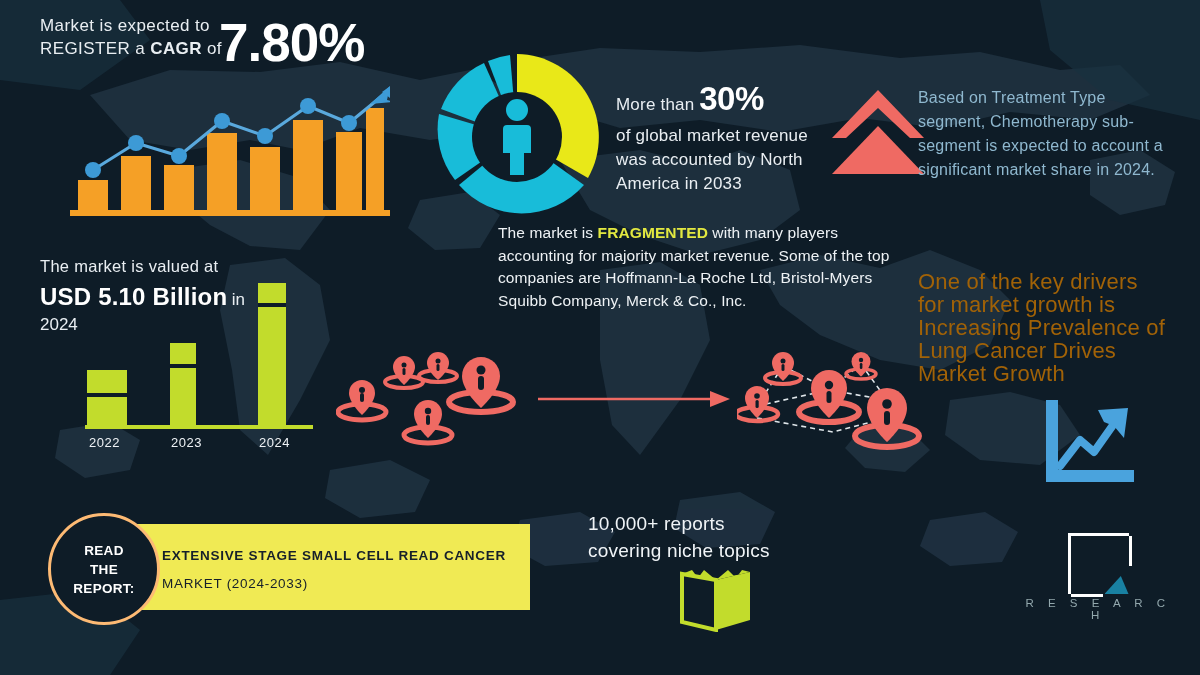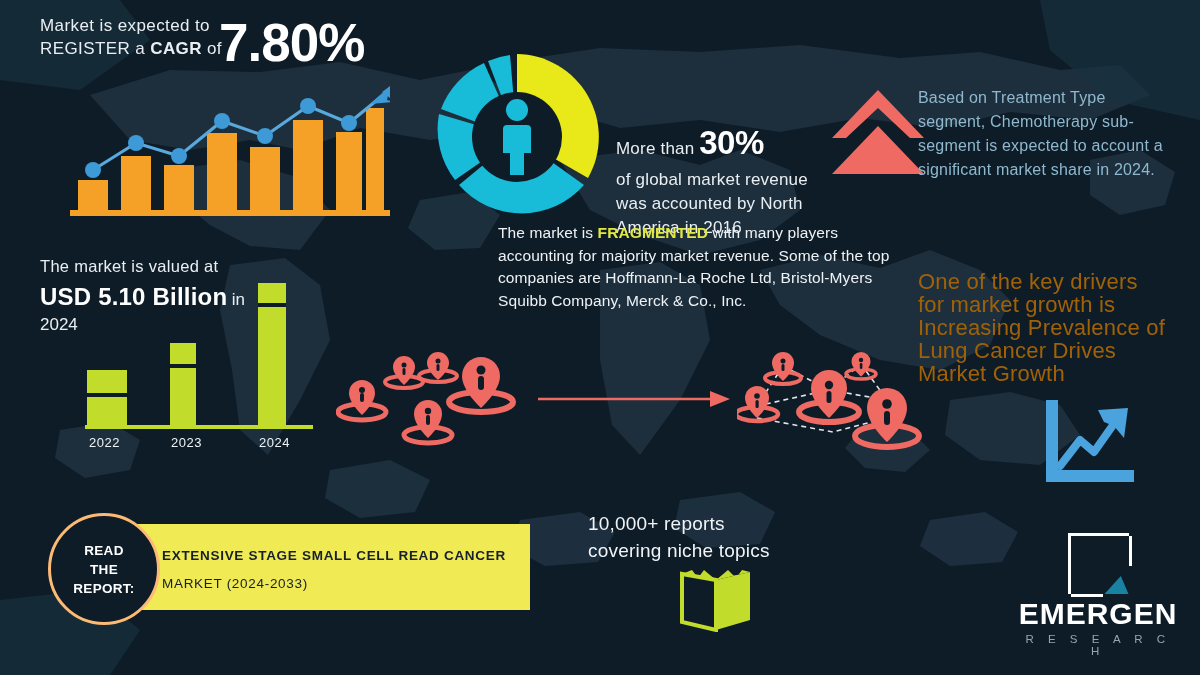--- a/index.html
+++ b/index.html
@@ -164,25 +164,25 @@
       <path d="M85 85 L9 57 A83 83 0 0 1 52 11 Z" fill="#18bcd9"></path>
       <path d="M85 85 L56 9 A83 83 0 0 1 78 3 Z" fill="#18bcd9"></path>
       <circle cx="85" cy="85" r="45" fill="#0e1c27"></circle>
       <g fill="#18bcd9">
         <circle cx="85" cy="58" r="11"></circle>
         <path d="M75 73 h20 a4 4 0 0 1 4 4 v24 h-7 v22 h-14 v-22 h-7 v-24 a4 4 0 0 1 4 -4 z"></path>
       </g>
     </svg>
   </div>
 
-  <div class="abs" style="left:616px;top:80px;width:215px;margin-top:44px;">
+  <div class="abs" style="left:616px;top:80px;width:215px;">
     <div>
       <span class="na-line">More than </span><span class="na-big">30%</span>
     </div>
-    <div class="na-line" style="margin-top:6px;">of global market revenue was accounted by North America in 2016</div>
+    <div class="na-line" style="margin-top:6px;">of global market revenue was accounted by North America in 2033</div>
   </div>
 
   <div class="abs" style="left:828px;top:86px;">
     <svg viewBox="0 0 100 92" width="100" height="92" aria-hidden="true">
       <path d="M50 4 L96 52 L82 52 L50 22 L18 52 L4 52 Z" fill="#ef6a63"></path>
       <path d="M50 40 L96 88 L4 88 Z" fill="#ef6a63"></path>
     </svg>
   </div>
 
   <div class="abs para-blue" style="left:918px;top:86px;width:248px;">Based on Treatment Type segment, Chemotherapy sub-segment is expected to account a significant market share in 2024.</div>
@@ -299,17 +299,16 @@
       <span>READ</span><br>
       <span>THE</span><br>
       <span>REPORT:</span>
     </span>
   </div>
 
   <div class="abs logo-wrap">
     <div class="logo-mark">
       <div class="logo-peak"></div>
     </div>
-    <div class="logo-name">EMERGEN</div>
     <div class="logo-sub">R E S E A R C H</div>
   </div>
 
 </div>
 
 </body></html>

